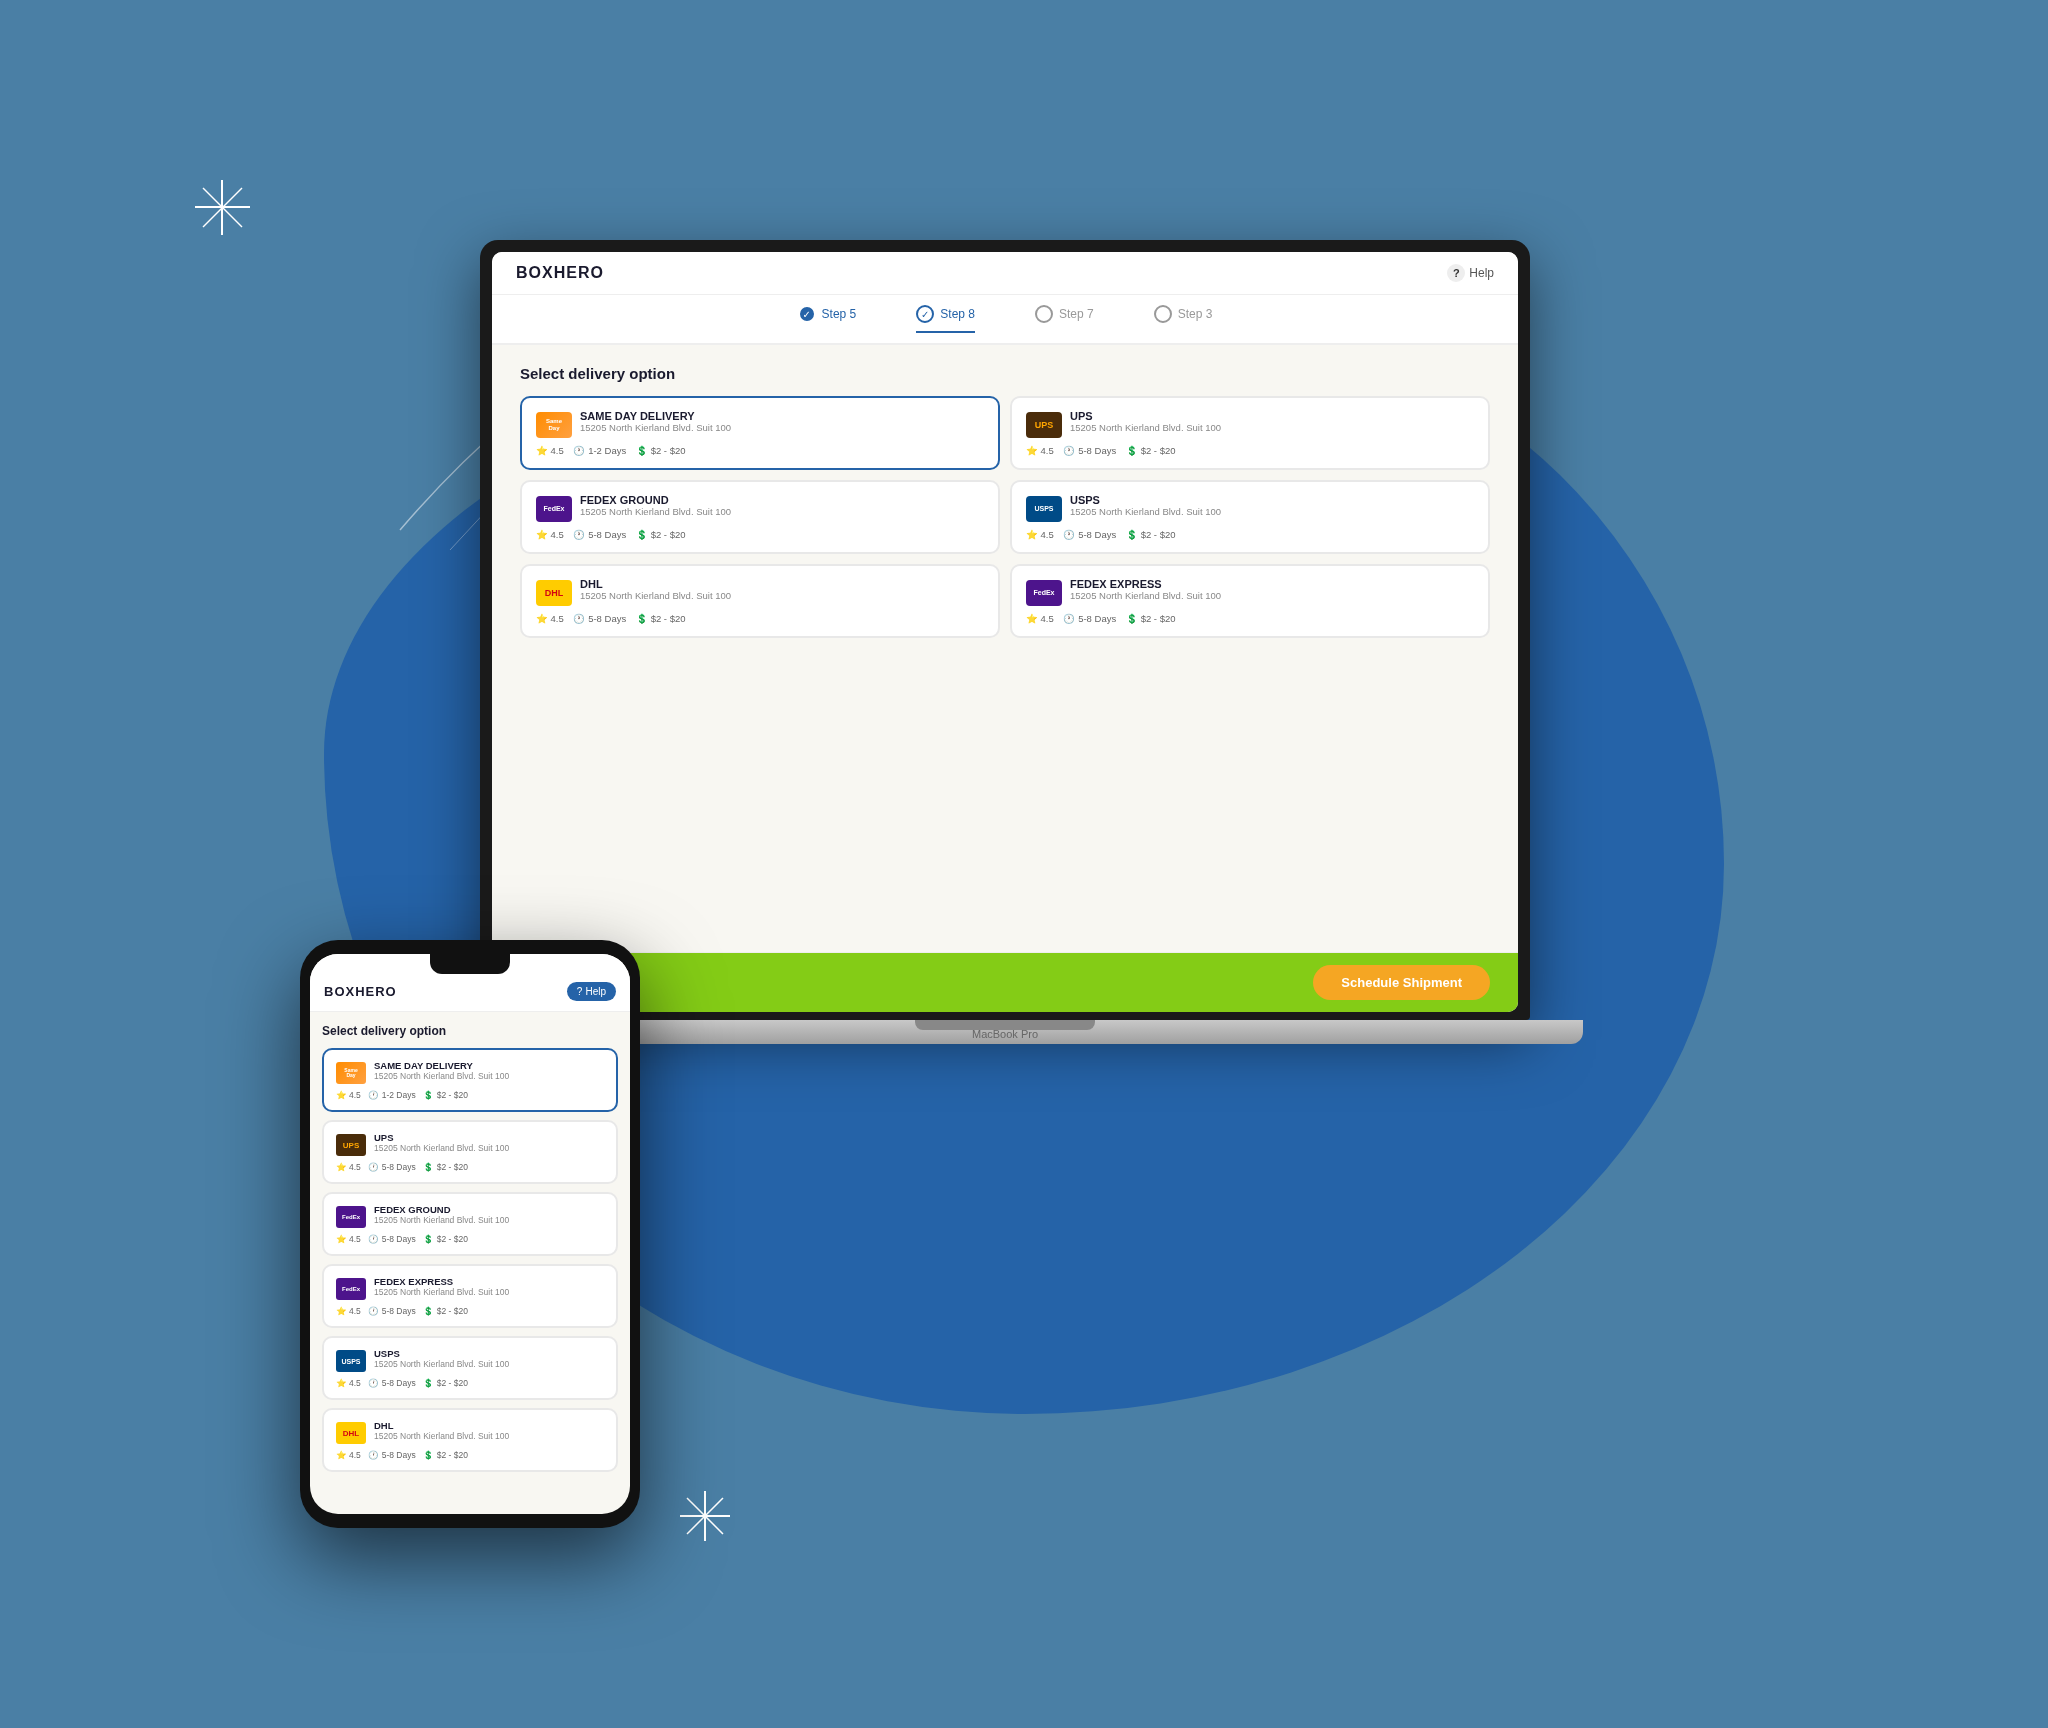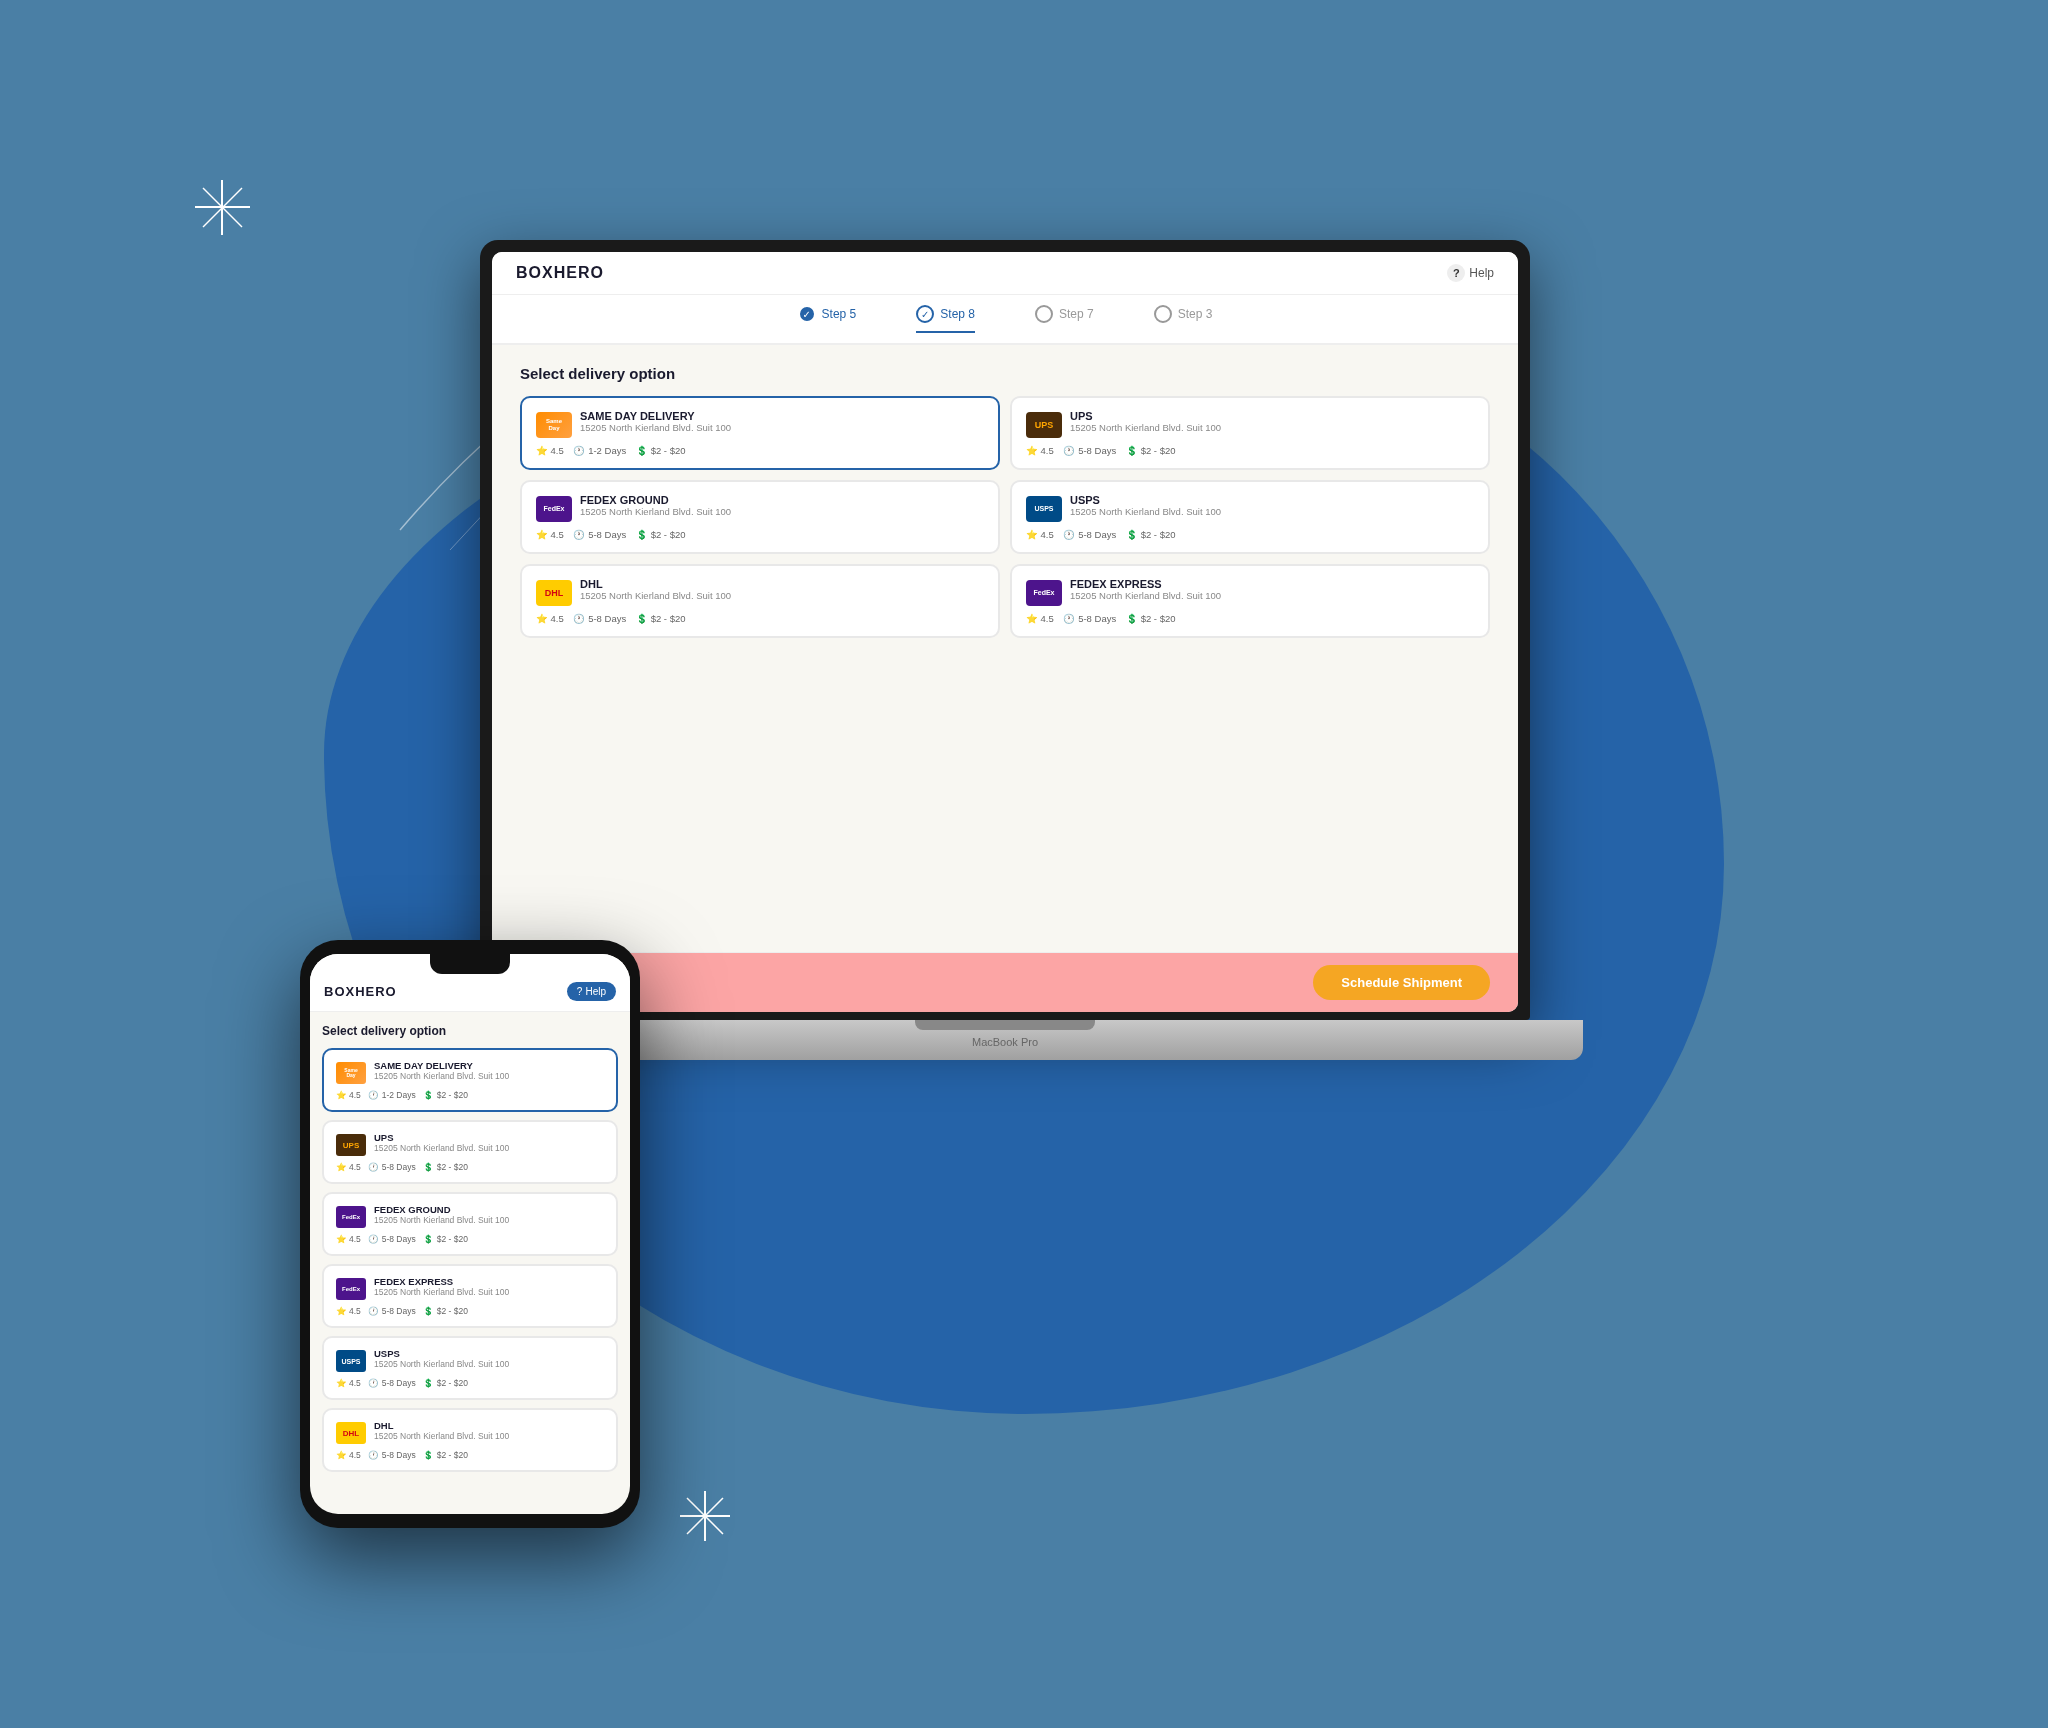--- a/index.html
+++ b/index.html
@@ -84,21 +84,21 @@
       width: 100%;
       height: 100%;
       overflow: hidden;
       display: flex;
       flex-direction: column;
     }
 
     .laptop-base {
       width: 110%;
       margin-left: -5%;
-      height: 40px;
+      height: 24px;
       background: linear-gradient(180deg, #c8c8c8 0%, #a0a0a0 100%);
       border-radius: 0 0 12px 12px;
       position: relative;
       display: flex;
       align-items: center;
       justify-content: center;
     }
 
     .laptop-notch {
       width: 180px;
@@ -321,21 +321,21 @@
     }
 
     .meta-item {
       display: flex;
       align-items: center;
       gap: 3px;
     }
 
     
     .laptop-footer {
-      background: #fca5a5;
+      background: #84cc16;
       padding: 12px 28px;
       display: flex;
       align-items: flex-start;
       justify-content: space-between;
       border-top: 1px solid #eee;
       flex-shrink: 0;
     }
 
     .back-btn {
       display: flex;

